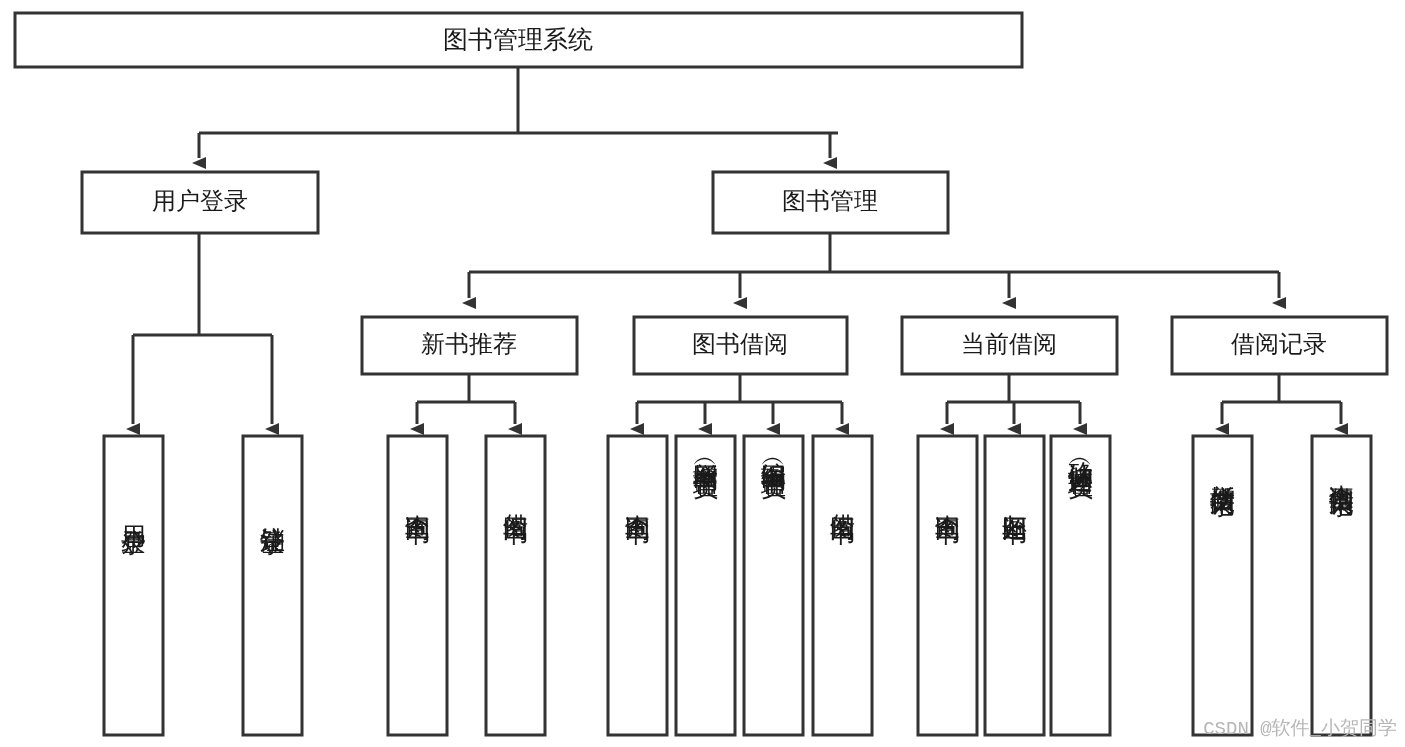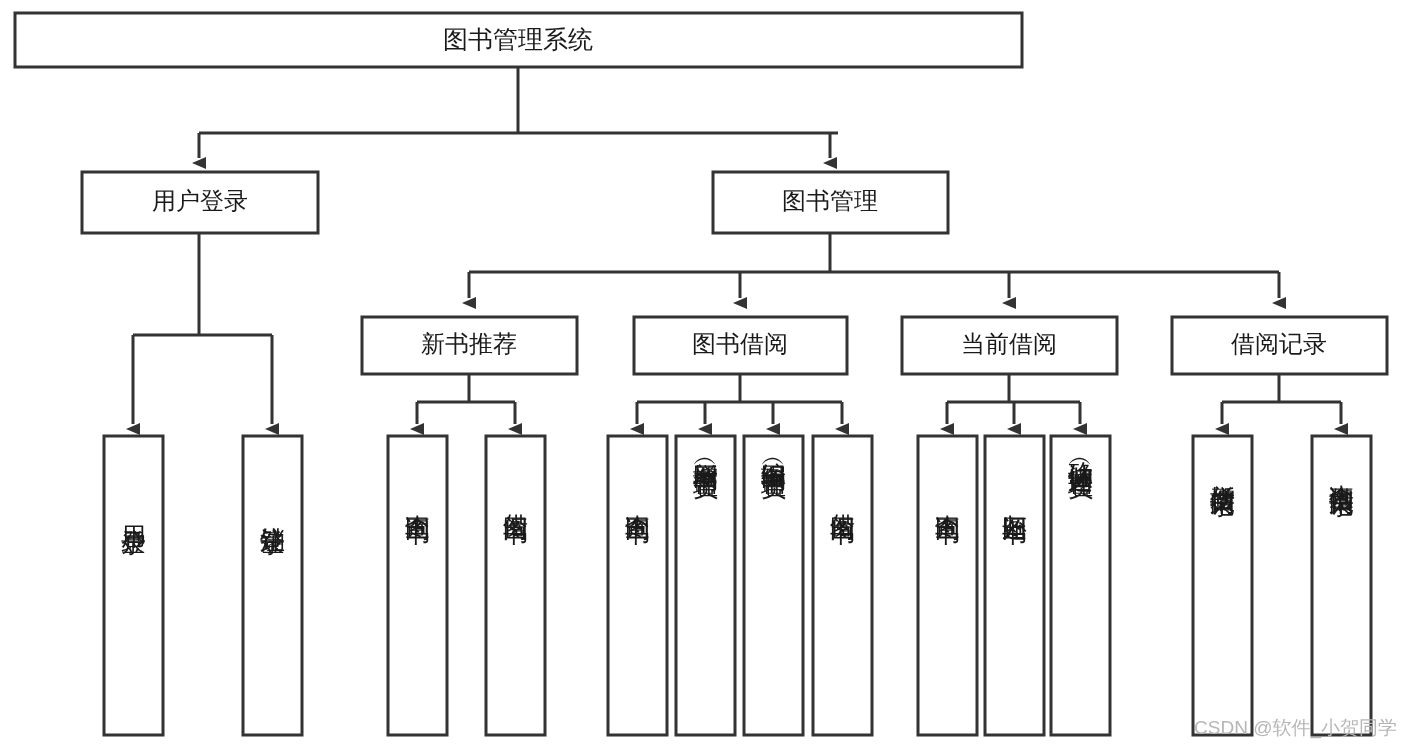--- a/index.html
+++ b/index.html
@@ -69,21 +69,21 @@
     font-size: 25px;
     line-height: 1.08;
     color: #1a1a1a;
     letter-spacing: 2px;
     white-space: nowrap;
   }
   .watermark {
     position: absolute;
     right: 8px;
     bottom: 6px;
-    font-family: Liberation Sans, sans-serif;
+    font-family: Liberation Mono, monospace;
     font-size: 19px;
     color: #b6b6b6;
     white-space: nowrap;
   }
 </style>
 </head>
 <body>
 
 <div id="diagram-root">
 

